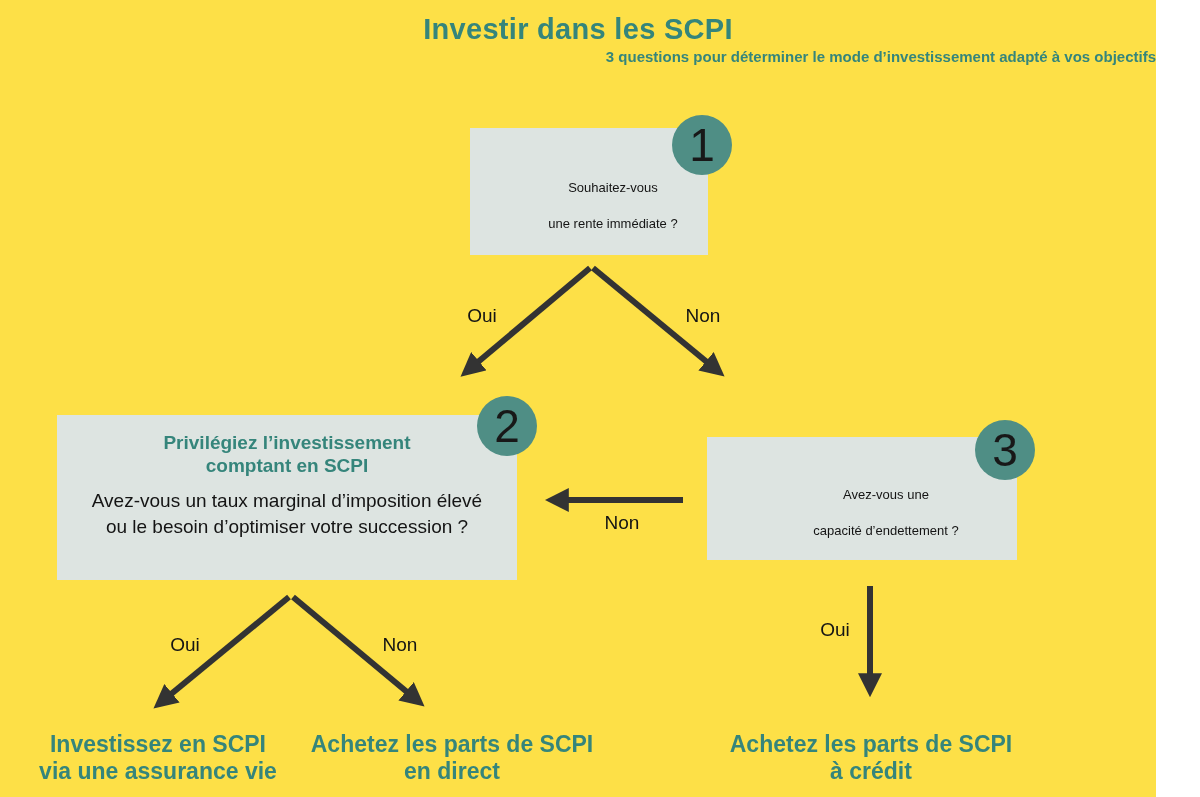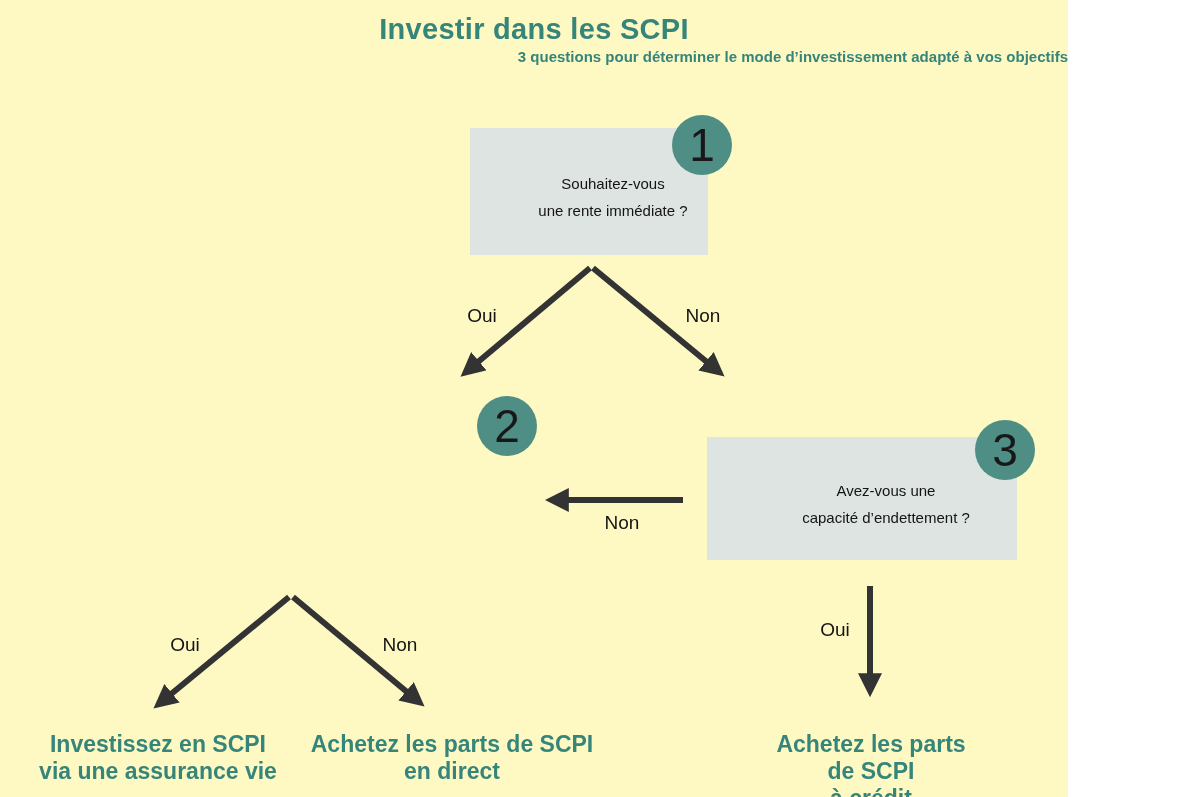--- a/index.html
+++ b/index.html
@@ -1,34 +1,34 @@
 <!DOCTYPE html>
 <html><head>
 <meta charset="utf-8">
 <style>
   html,body{margin:0;padding:0;background:#ffffff;}
   .canvas{
-    position:relative;width:1068px;height:797px;background:#fef9c3;
+    position:relative;width:1156px;height:797px;background:#fde047;
     font-family:"Liberation Sans",sans-serif;overflow:hidden;
   }
   .title{
     position:absolute;left:0;top:13px;width:100%;text-align:center;
     font-size:29px;font-weight:bold;color:#35857b;letter-spacing:.3px;
   }
   .subtitle{
     position:absolute;left:0;top:48px;width:100%;text-align:right;
     font-size:15px;font-weight:bold;color:#35857b;
   }
   .qbox{position:absolute;background:#dde4e1;color:#141414;text-align:center;}
   .box-q1{left:470px;top:128px;width:238px;height:127px;}
   .box-q1 .qtext{position:absolute;left:0;right:0;top:42px;}
   .box-q2{left:57px;top:415px;width:460px;height:165px;}
   .box-q3{left:707px;top:437px;width:310px;height:123px;text-decoration:underline;}
   .box-q3 .qtext{position:absolute;left:0;right:0;top:40px;}
-  .qtext{font-size:15px;line-height:27px;white-space:pre-line;padding-left:48px;}
+  .qtext{font-size:13px;line-height:36px;white-space:pre-line;padding-left:48px;}
   .q2-heading{
     padding-top:16px;font-size:19px;line-height:23px;font-weight:bold;
     color:#35857b;white-space:pre-line;
   }
   .q2-body{margin-top:11px;font-size:19px;line-height:26px;white-space:pre-line;}
   .badge{
     position:absolute;width:60px;height:60px;border-radius:50%;
     background:#4f8e85;color:#181818;font-size:46px;font-weight:500;
     display:flex;align-items:center;justify-content:center;
   }
@@ -69,20 +69,26 @@
   </svg>
 
   <div class="qbox box-q1">
     <div class="qtext">Souhaitez-vous
 une rente immédiate ?</div>
   </div>
   <div class="badge badge-1">
     <span>1</span>
   </div>
 
+  <div class="qbox box-q2">
+    <div class="q2-heading">Privilégiez l’investissement
+comptant en SCPI</div>
+    <div class="q2-body">Avez-vous un taux marginal d’imposition élevé
+ou le besoin d’optimiser votre succession ?</div>
+  </div>
   <div class="badge badge-2">
     <span>2</span>
   </div>
 
   <div class="qbox box-q3">
     <div class="qtext">Avez-vous une
 capacité d’endettement ?</div>
   </div>
   <div class="badge badge-3">
     <span>3</span>

